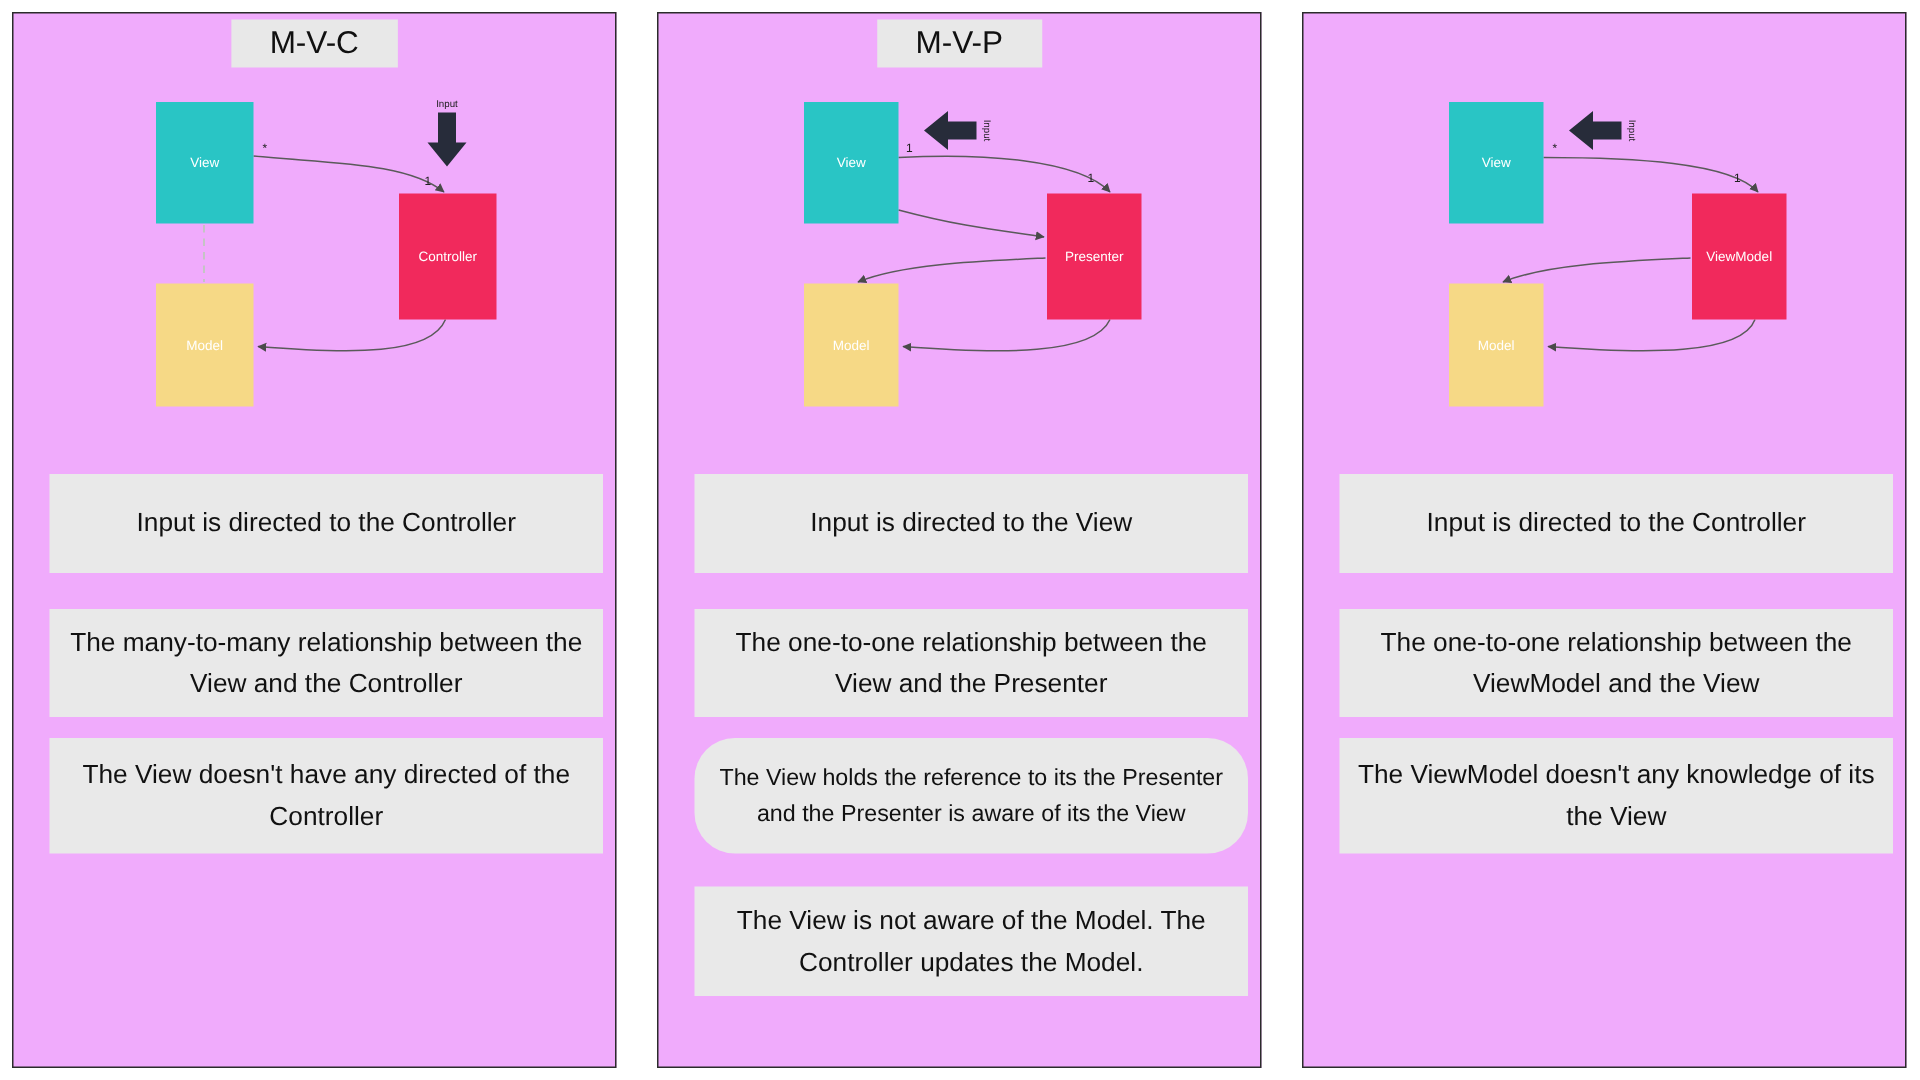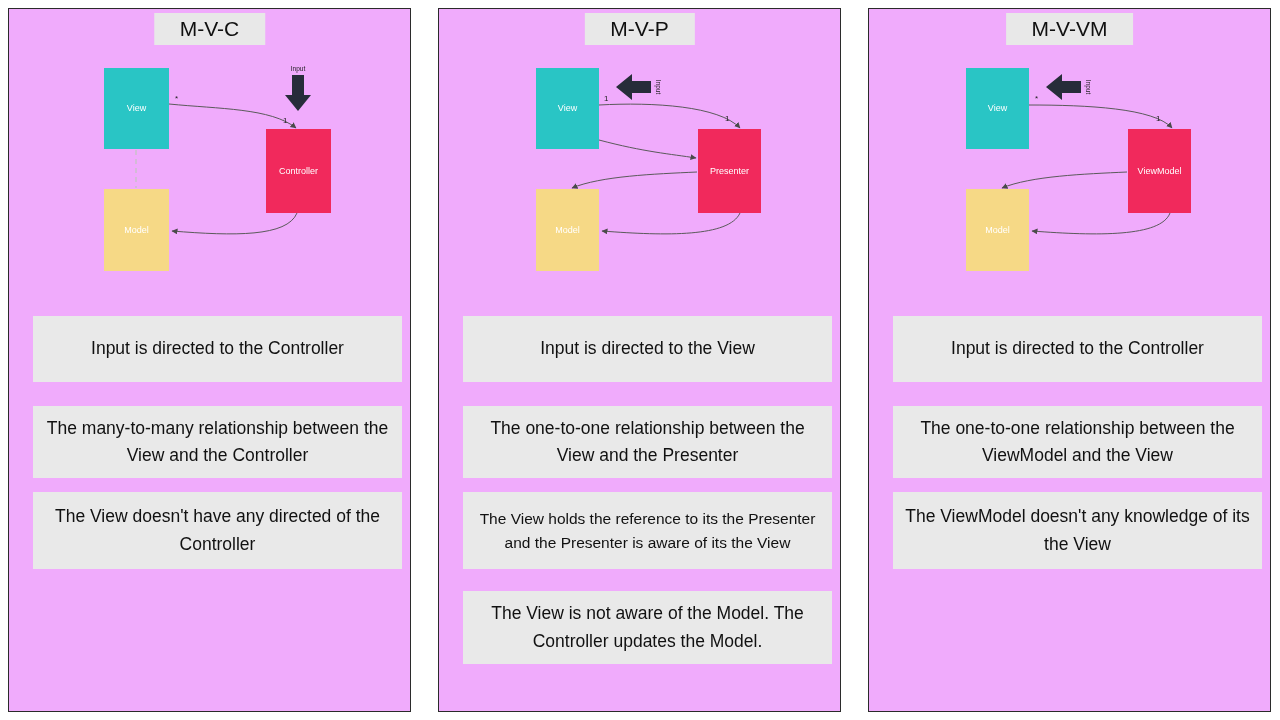--- a/index.html
+++ b/index.html
@@ -23,21 +23,21 @@
   .note{
     position:absolute;left:24px;right:8px;background:#e9e9e9;
     display:flex;align-items:center;justify-content:center;
     text-align:center;font-size:17.5px;color:#111;line-height:1.55;
     padding:12px 12px;box-sizing:border-box;
   }
   .n1{top:307px;height:66px}
   .n2{top:397px;height:72px}
   .n3{top:483px;height:77px}
   .n4{top:582px;height:73px}
-  .note.small{font-size:15.5px;line-height:1.5;}
+  .note.small{font-size:15.5px;line-height:1.5;border-radius:27px;}
   .boxlabel{fill:#ffffff;font-size:9px;font-family:"Liberation Sans",sans-serif;}
   .multlabel{fill:#222222;font-size:8px;font-family:"Liberation Sans",sans-serif;}
   .inputlabel{fill:#1c1c1c;font-size:6.5px;font-family:"Liberation Sans",sans-serif;}
   .conn{fill:none;stroke:#5a5a5a;stroke-width:1;}
 </style>
 </head>
 <body>
 
 <div class="panel" id="p0">
   <div class="badge">M-V-C</div>
@@ -119,21 +119,20 @@
   </div>
   <div class="note n3 small">
     <span>The View holds the reference to its the Presenter and the Presenter is aware of its the View</span>
   </div>
   <div class="note n4">
     <span>The View is not aware of the Model. The Controller updates the Model.</span>
   </div>
 </div>
 
 <div class="panel" id="p2">
-  <div class="badge">M-V-VM</div>
 
   <svg class="diagram" width="401" height="250" viewBox="0 0 401 250">
     <defs>
       <marker id="ar2" markerWidth="7" markerHeight="7" refX="5.5" refY="3" orient="auto">
         <path d="M0,0 L6,3 L0,6 Z" fill="#4a4a4a"></path>
       </marker>
     </defs>
 
     <path class="conn" d="M160,52 C218,52 285,55 303,75" marker-end="url(#ar2)"></path>
     <path class="conn" d="M258,119 C215,121 162,123 133,135" marker-end="url(#ar2)"></path>

